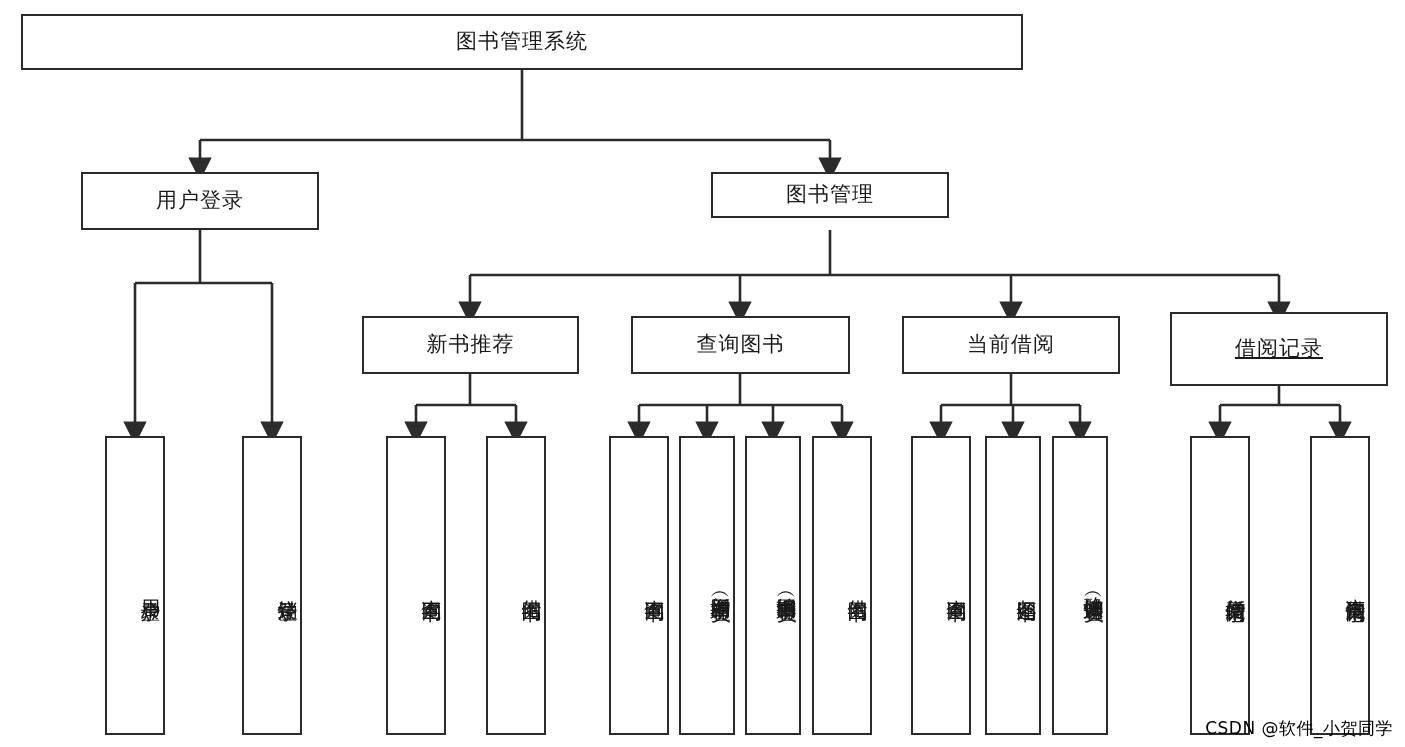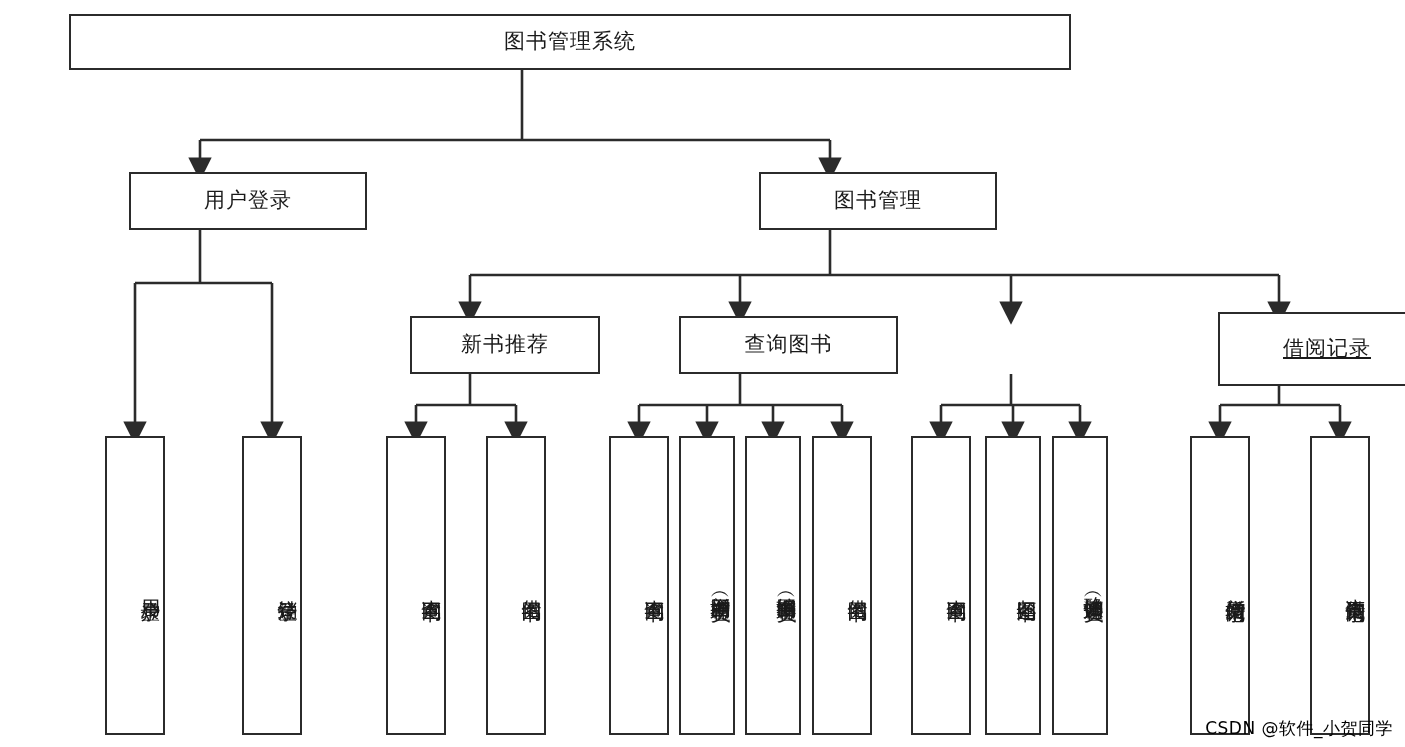--- a/index.html
+++ b/index.html
@@ -35,21 +35,20 @@
     align-items: center;
     justify-content: center;
     color: #1a1a1a;
     z-index: 2;
   }
   .node-h {
     font-size: 21px;
     letter-spacing: 1px;
     line-height: 1.2;
     white-space: nowrap;
-    margin-left: 48px;
   }
   .node-v {
     font-size: 20px;
     line-height: 1.28;
     letter-spacing: 1px;
     writing-mode: vertical-rl;
     text-orientation: upright;
     padding: 10px 0;
     align-items: flex-start;
     justify-content: center;
@@ -126,29 +125,32 @@
     </g>
   </svg>
 
   <div class="node node-h" style="left: 21px; top: 14px; width: 1002px; height: 56px;">
     <span>图书管理系统</span>
   </div>
 
   <div class="node node-h" style="left: 81px; top: 172px; width: 238px; height: 58px;">
     <span>用户登录</span>
   </div>
-  <div class="node node-h" style="left: 711px; top: 172px; width: 238px; height: 58px;">
+  <div class="node node-h" style="left: 711px; top: 172px; width: 238px; height: 46px;">
     <span>图书管理</span>
   </div>
 
-  <div class="node node-h" style="left: 362px; top: 316px; width: 190px; height: 58px;">
+  <div class="node node-h" style="left: 362px; top: 316px; width: 217px; height: 58px;">
     <span>新书推荐</span>
   </div>
   <div class="node node-h" style="left: 631px; top: 316px; width: 219px; height: 58px;">
     <span>查询图书</span>
+  </div>
+  <div class="node node-h" style="left: 902px; top: 316px; width: 218px; height: 58px;">
+    <span>当前借阅</span>
   </div>
   <div class="node node-h" style="left: 1170px; top: 312px; width: 218px; height: 74px; text-decoration: underline;">
     <span>借阅记录</span>
   </div>
 
   <div class="node node-v" style="left: 105px; top: 436px; width: 60px; height: 299px;">
     <span>用户登录</span>
   </div>
   <div class="node node-v" style="left: 242px; top: 436px; width: 60px; height: 299px;">
     <span>注销登录</span>

